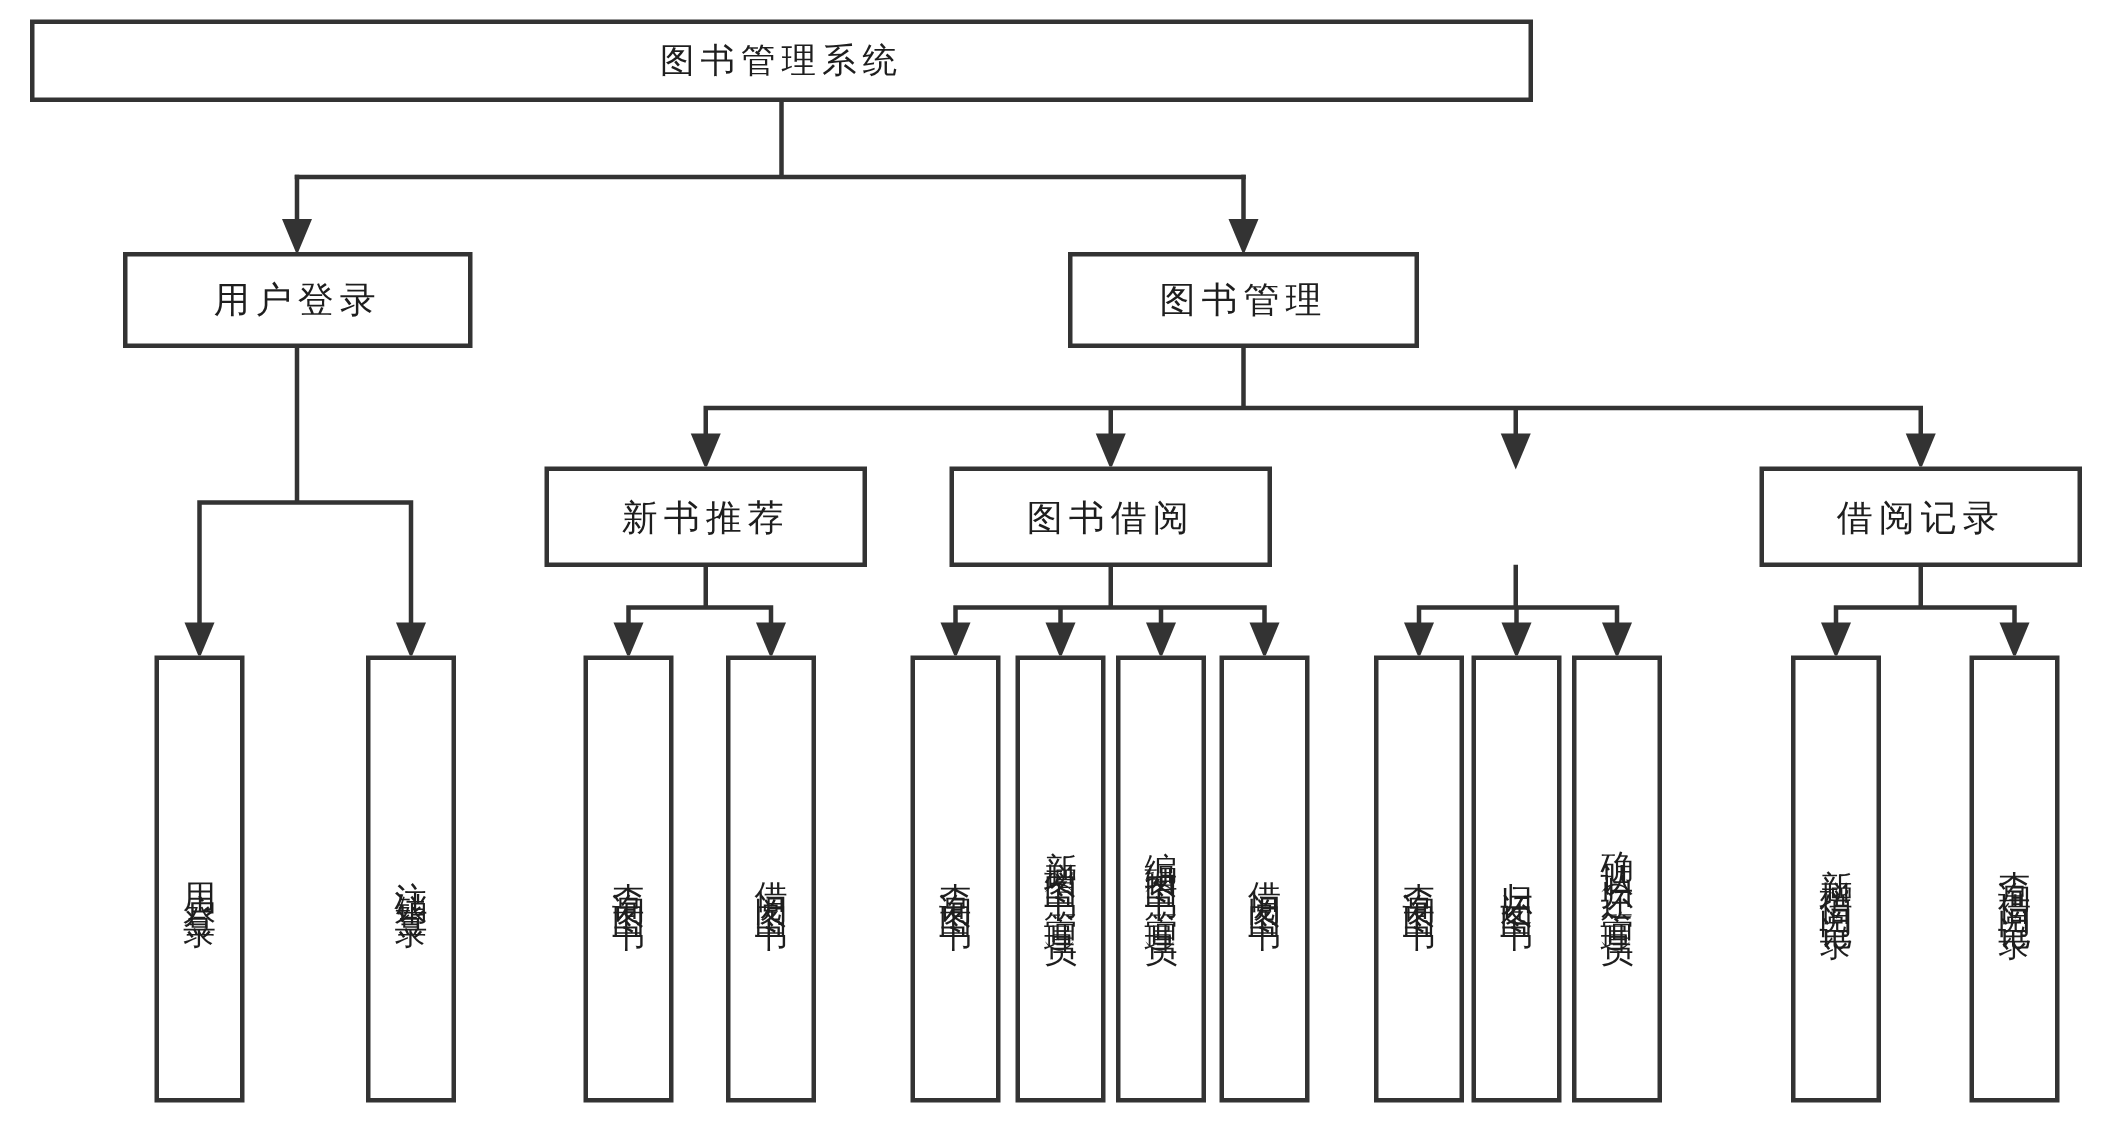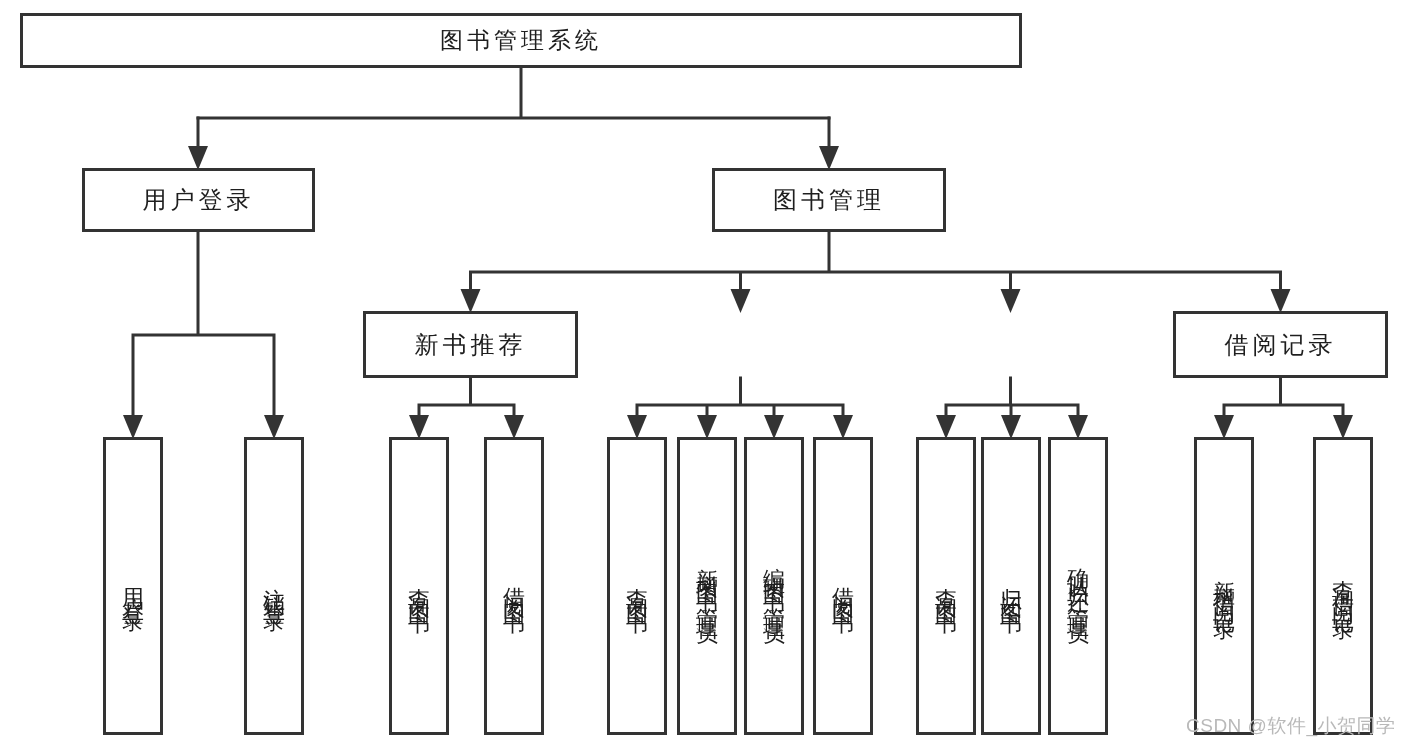--- a/index.html
+++ b/index.html
@@ -100,35 +100,35 @@
       <polygon points="1333,415 1353,415 1343,439"></polygon>
     </g>
   </svg>
 
   <div class="node root-node" style="left:20px; top:13px; width:1002px; height:55px;">图书管理系统</div>
 
   <div class="node h-node" style="left:82px; top:168px; width:233px; height:64px;">用户登录</div>
   <div class="node h-node" style="left:712px; top:168px; width:234px; height:64px;">图书管理</div>
 
   <div class="node h-node" style="left:363px; top:311px; width:215px; height:67px;">新书推荐</div>
+  <div class="node h-node" style="left:633px; top:311px; width:215px; height:67px;">图书借阅</div>
   <div class="node h-node" style="left:1173px; top:311px; width:215px; height:67px;">借阅记录</div>
 
   <div class="node v-node" style="left:103px; top:437px; width:60px; height:298px;">用户登录</div>
   <div class="node v-node" style="left:244px; top:437px; width:60px; height:298px;">注销登录</div>
 
   <div class="node v-node" style="left:389px; top:437px; width:60px; height:298px;">查询图书</div>
   <div class="node v-node" style="left:484px; top:437px; width:60px; height:298px;">借阅图书</div>
 
   <div class="node v-node" style="left:607px; top:437px; width:60px; height:298px;">查询图书</div>
   <div class="node v-node" style="left:677px; top:437px; width:60px; height:298px;">新增图书（管理员）</div>
   <div class="node v-node" style="left:744px; top:437px; width:60px; height:298px;">编辑图书（管理员）</div>
   <div class="node v-node" style="left:813px; top:437px; width:60px; height:298px;">借阅图书</div>
 
   <div class="node v-node" style="left:916px; top:437px; width:60px; height:298px;">查询图书</div>
   <div class="node v-node" style="left:981px; top:437px; width:60px; height:298px;">归还图书</div>
   <div class="node v-node" style="left:1048px; top:437px; width:60px; height:298px;">确认归还（管理员）</div>
 
   <div class="node v-node" style="left:1194px; top:437px; width:60px; height:298px;">新增借阅记录</div>
   <div class="node v-node" style="left:1313px; top:437px; width:60px; height:298px;">查询借阅记录</div>
 
-  <div class="watermark">CSDN @软件_小贺同学</div>
 
 </div>
 
 </body></html>

